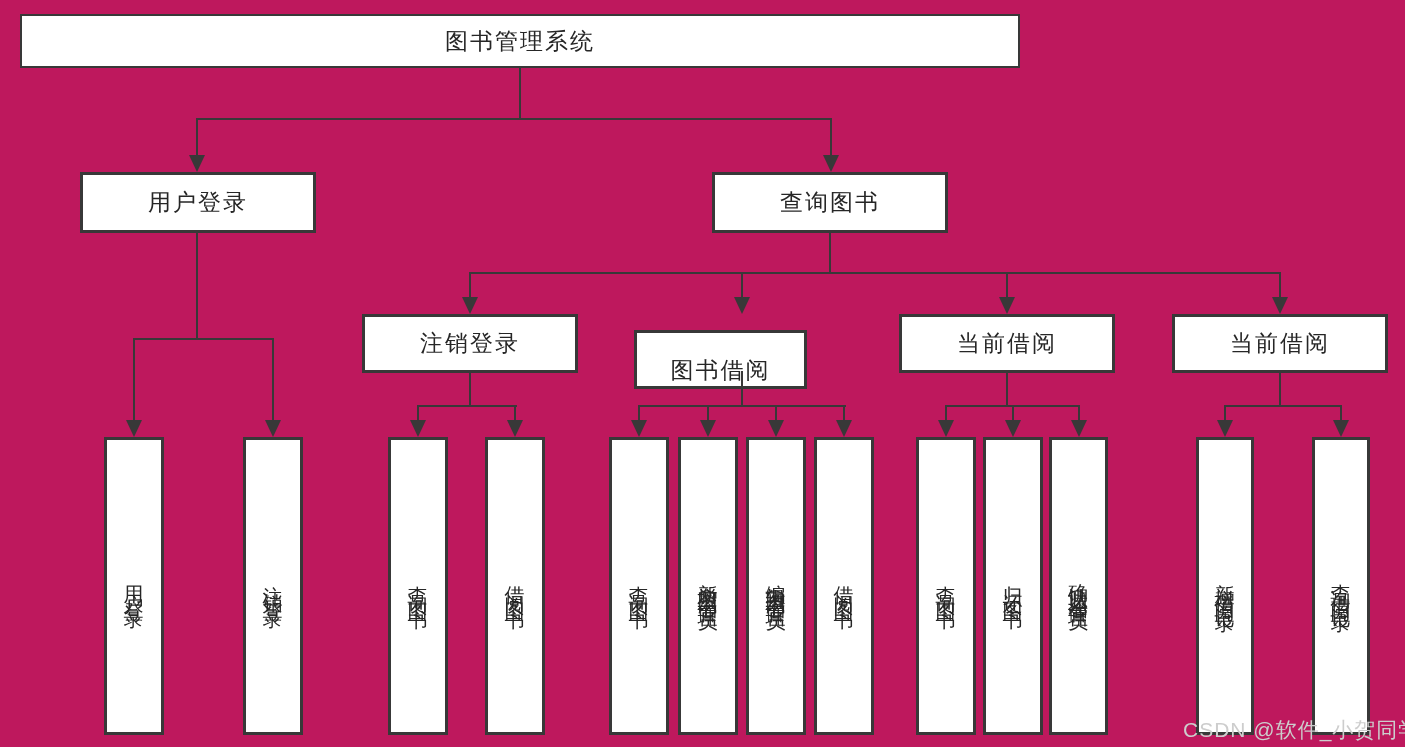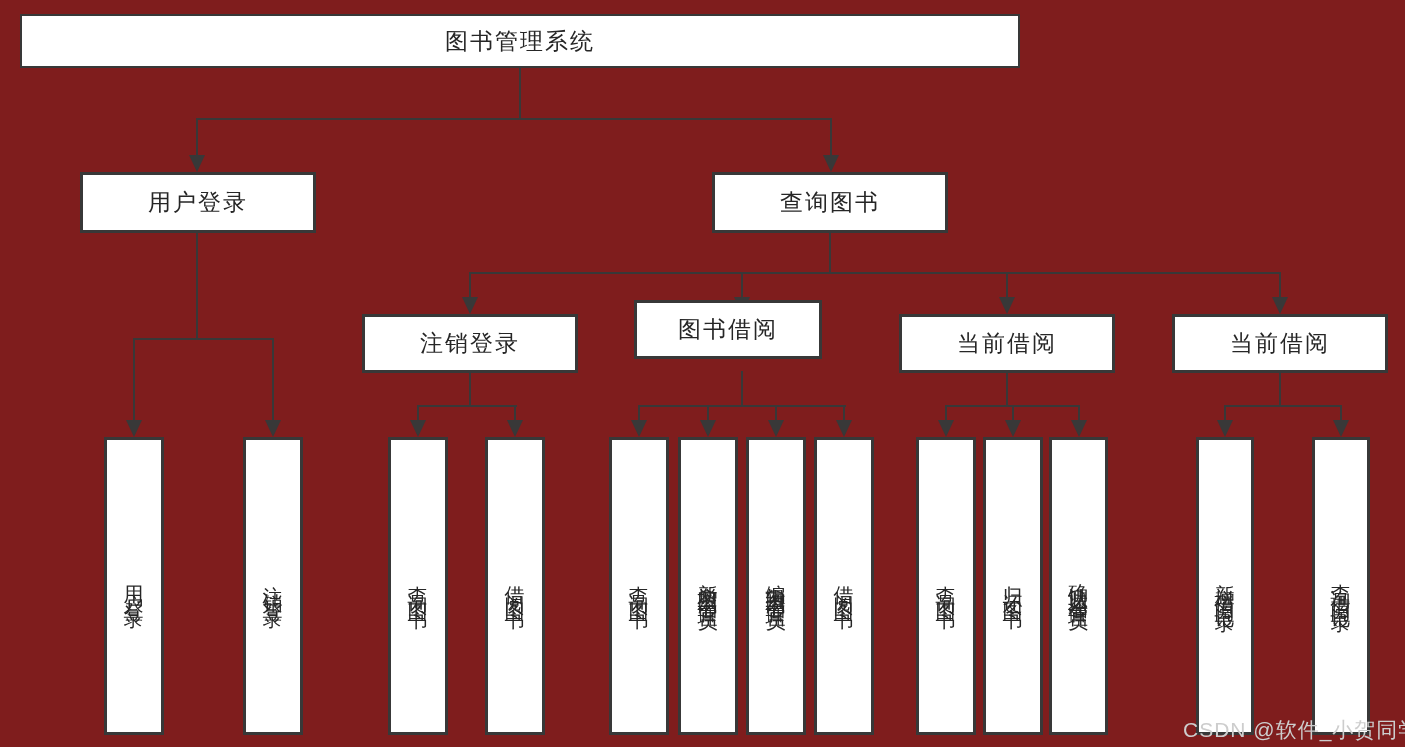--- a/index.html
+++ b/index.html
@@ -1,17 +1,17 @@
 <!DOCTYPE html>
 <html><head>
 <meta charset="utf-8">
 <style>
   html,body{margin:0;padding:0;background:#ffffff;}
   .stage{
-    position:relative;width:1405px;height:747px;background:#7f1d1d;
+    position:relative;width:1405px;height:747px;background:#be185d;
     font-family:"Liberation Sans",sans-serif;overflow:hidden;
   }
   .box{
     position:absolute;box-sizing:border-box;background:#ffffff;
     border:3px solid #383838;color:#262626;
     display:flex;align-items:center;justify-content:center;
   }
   .thin{border-width:2px;}
   .hbox{font-size:23px;letter-spacing:2px;font-weight:500;}
   .vbox{
@@ -61,21 +61,21 @@
   <div class="vl" style="left:741px;top:272px;height:27px;"></div>
   <div class="arrow" style="left:734px;top:297px;"></div>
   <div class="vl" style="left:1006px;top:272px;height:27px;"></div>
   <div class="arrow" style="left:999px;top:297px;"></div>
   <div class="vl" style="left:1279px;top:272px;height:27px;"></div>
   <div class="arrow" style="left:1272px;top:297px;"></div>
 
   <div class="box hbox" style="left:362px;top:314px;width:216px;height:59px;">
     <span>注销登录</span>
   </div>
-  <div class="box hbox" style="left:634px;top:300px;width:188px;height:59px;">
+  <div class="box hbox" style="left:634px;top:330px;width:173px;height:59px;align-items:flex-end;">
     <span>图书借阅</span>
   </div>
   <div class="box hbox" style="left:899px;top:314px;width:216px;height:59px;">
     <span>当前借阅</span>
   </div>
   <div class="box hbox" style="left:1172px;top:314px;width:216px;height:59px;">
     <span>当前借阅</span>
   </div>
 
   <div class="vl" style="left:196px;top:231px;height:109px;"></div>

